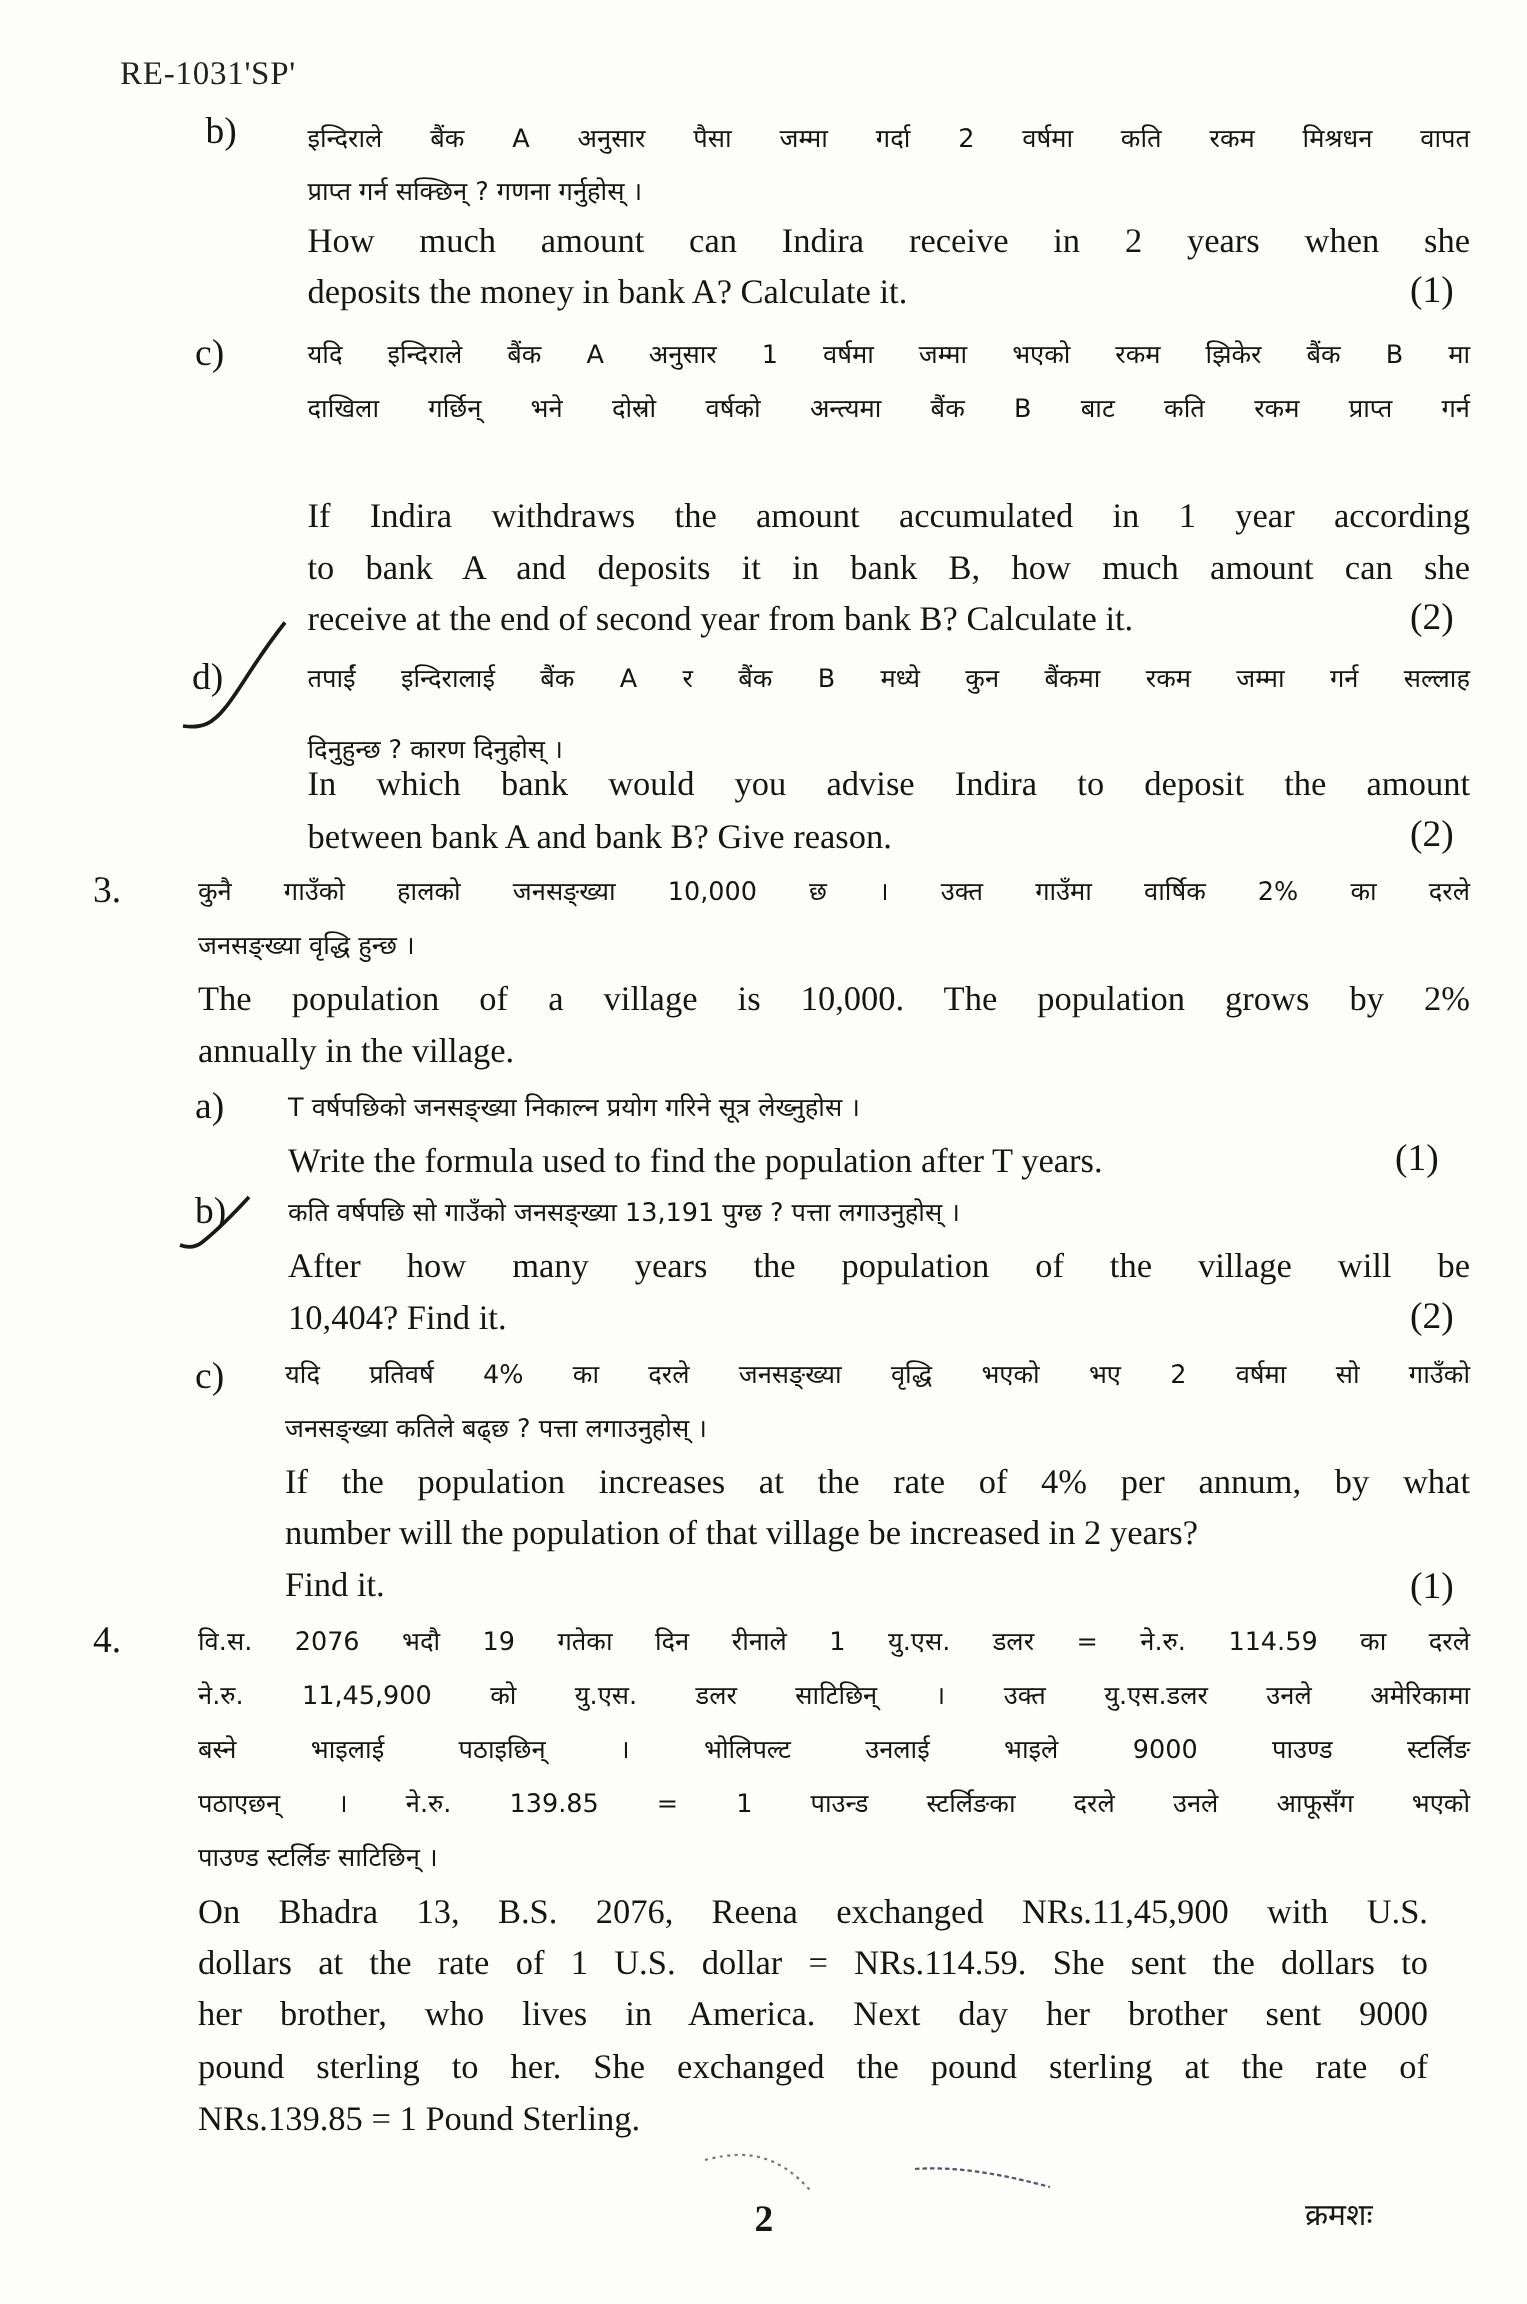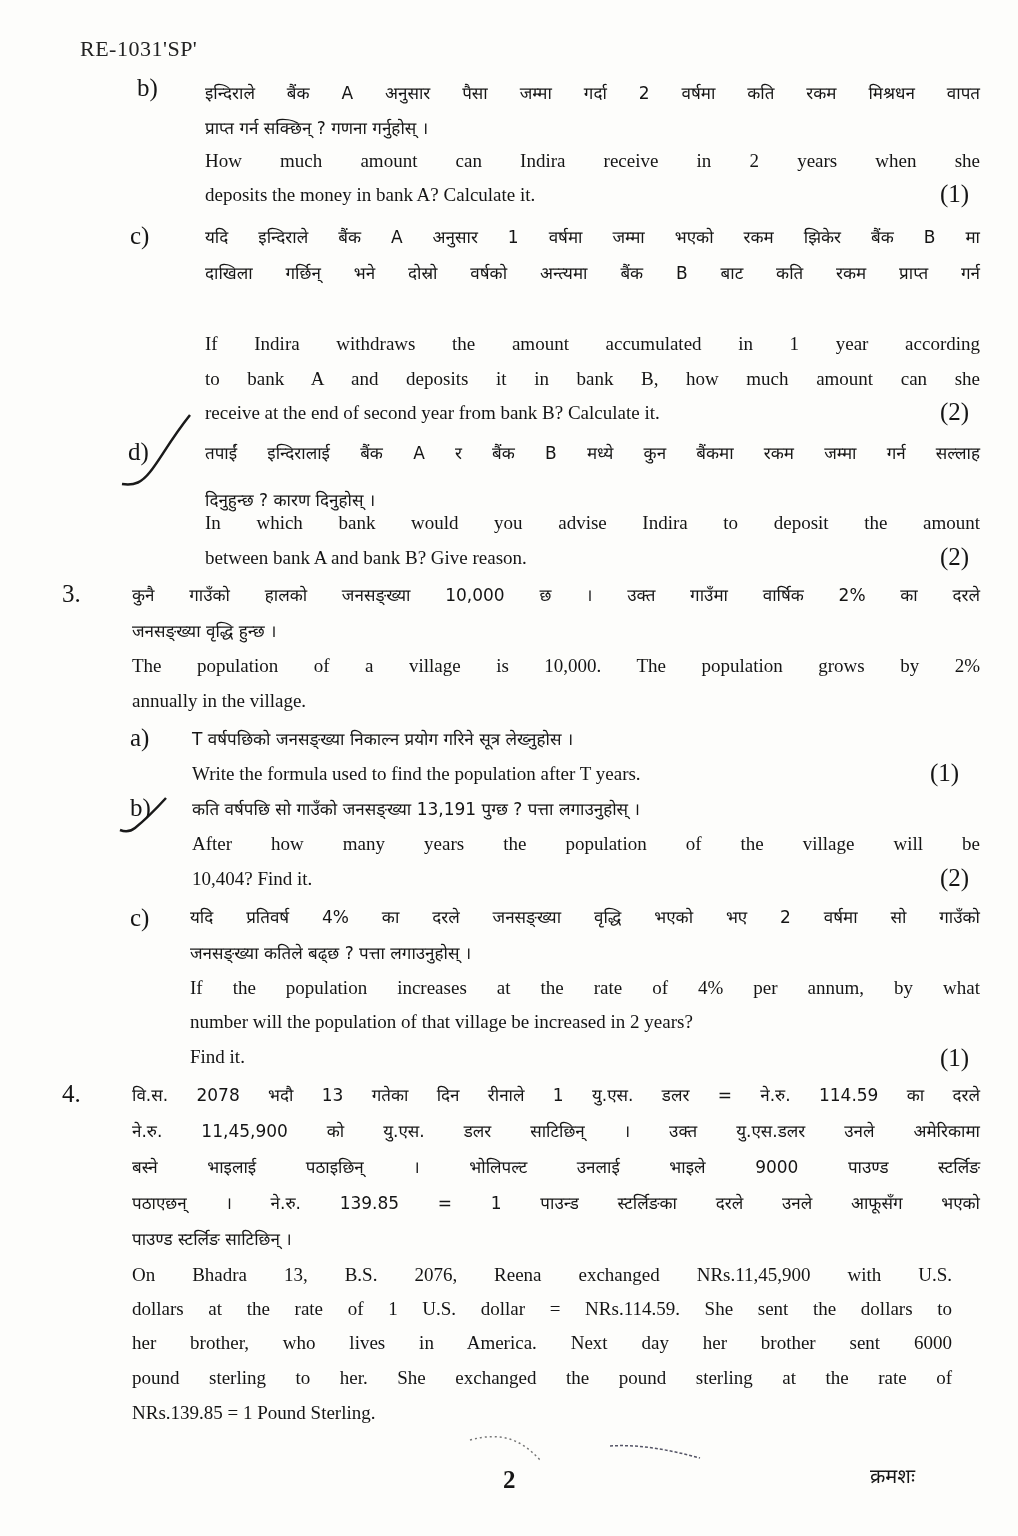--- a/index.html
+++ b/index.html
@@ -13,21 +13,21 @@
   .page { position: absolute; inset: 0; border-radius: 28px; }
   .code {
     position: absolute; left: 80px; top: 36px;
     font-size: 22px; letter-spacing: 0.5px; color: #222;
   }
   .line {
     position: absolute; font-size: 25px; line-height: 34px;
     white-space: nowrap; color: #151515; text-align: right;
   }
   .np { font-family: "DejaVu Sans", sans-serif; font-size: 17px; }
-  .en { font-family: "Liberation Serif", serif; font-size: 19px; }
+  .en { font-family: "Liberation Serif", serif; font-size: 23px; }
   .justify { text-align: justify; text-align-last: justify; white-space: normal; }
   .marks { position: absolute; font-size: 25px; color: #151515; }
   .label { position: absolute; font-size: 25px; color: #151515; }
   .qnum { position: absolute; font-size: 25px; font-weight: normal; color: #151515; }
   .tick { position: absolute; }
   .footer-page { position: absolute; left: 503px; top: 1466px; font-size: 25px; font-weight: bold; }
   .footer-cont { position: absolute; left: 870px; top: 1462px; font-size: 20px; font-family: "DejaVu Sans", sans-serif; }
   .smudge { position: absolute; }
 </style>
 </head>
@@ -84,28 +84,28 @@
 
   <div class="label" style="left:130px;top:904px;">c)</div>
   <div class="line np justify" style="left:190px;top:900px;width:790px;">यदि प्रतिवर्ष 4% का दरले जनसङ्ख्या वृद्धि भएको भए 2 वर्षमा सो गाउँको</div>
   <div class="line np" style="left:190px;top:936px;">जनसङ्ख्या कतिले बढ्छ ? पत्ता लगाउनुहोस् ।</div>
   <div class="line en justify" style="left:190px;top:971px;width:790px;">If the population increases at the rate of 4% per annum, by what</div>
   <div class="line en" style="left:190px;top:1005px;">number will the population of that village be increased in 2 years?</div>
   <div class="line en" style="left:190px;top:1040px;">Find it.</div>
   <div class="marks" style="left:940px;top:1044px;">(1)</div>
 
   <div class="qnum" style="left:62px;top:1080px;">4.</div>
-  <div class="line np justify" style="left:132px;top:1078px;width:848px;">वि.स. 2078 भदौ 13 गतेका दिन रीनाले 1 यु.एस. डलर = ने.रु. 114.59 का दरले</div>
+  <div class="line np justify" style="left:132px;top:1078px;width:848px;">वि.स. 2076 भदौ 19 गतेका दिन रीनाले 1 यु.एस. डलर = ने.रु. 114.59 का दरले</div>
   <div class="line np justify" style="left:132px;top:1114px;width:848px;">ने.रु. 11,45,900 को यु.एस. डलर साटिछिन् । उक्त यु.एस.डलर उनले अमेरिकामा</div>
   <div class="line np justify" style="left:132px;top:1150px;width:848px;">बस्ने भाइलाई पठाइछिन् । भोलिपल्ट उनलाई भाइले 9000 पाउण्ड स्टर्लिङ</div>
   <div class="line np justify" style="left:132px;top:1186px;width:848px;">पठाएछन् । ने.रु. 139.85 = 1 पाउन्ड स्टर्लिङका दरले उनले आफूसँग भएको</div>
   <div class="line np" style="left:132px;top:1222px;">पाउण्ड स्टर्लिङ साटिछिन् ।</div>
   <div class="line en justify" style="left:132px;top:1258px;width:820px;">On Bhadra 13, B.S. 2076, Reena exchanged NRs.11,45,900 with U.S.</div>
   <div class="line en justify" style="left:132px;top:1292px;width:820px;">dollars at the rate of 1 U.S. dollar = NRs.114.59. She sent the dollars to</div>
-  <div class="line en justify" style="left:132px;top:1326px;width:820px;">her brother, who lives in America. Next day her brother sent 6000</div>
+  <div class="line en justify" style="left:132px;top:1326px;width:820px;">her brother, who lives in America. Next day her brother sent 9000</div>
   <div class="line en justify" style="left:132px;top:1361px;width:820px;">pound sterling to her. She exchanged the pound sterling at the rate of</div>
   <div class="line en" style="left:132px;top:1396px;">NRs.139.85 = 1 Pound Sterling.</div>
 
   <svg class="smudge" style="left:460px;top:1430px;" width="260" height="50">
     <path d="M10 10 C40 2 60 8 80 30" stroke="#777" stroke-width="1.5" stroke-dasharray="2 3" fill="none"></path>
     <path d="M150 16 C180 14 210 20 240 28" stroke="#556" stroke-width="1.5" stroke-dasharray="3 2" fill="none"></path>
   </svg>
 
   <div class="footer-page">2</div>
   <div class="footer-cont">क्रमशः</div>

